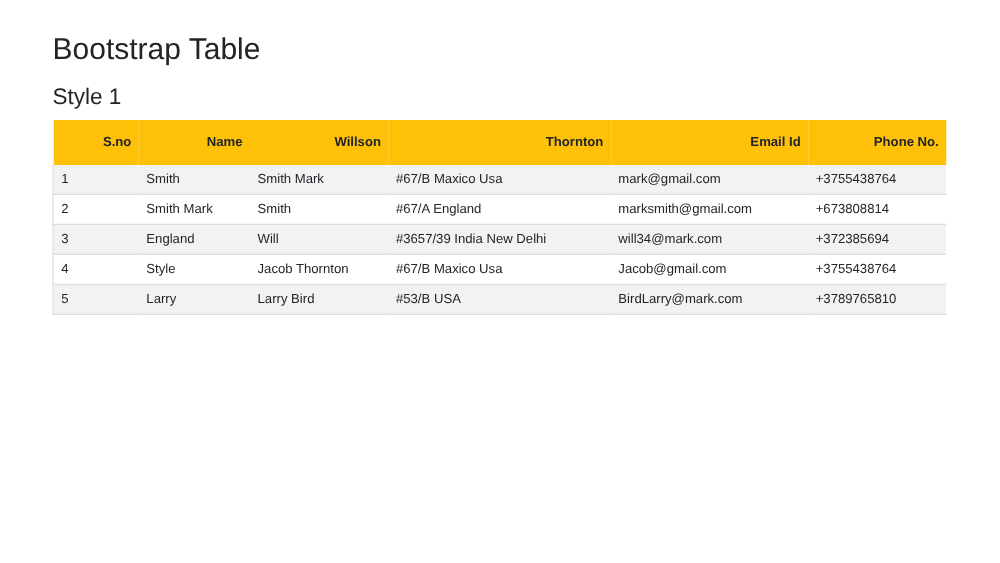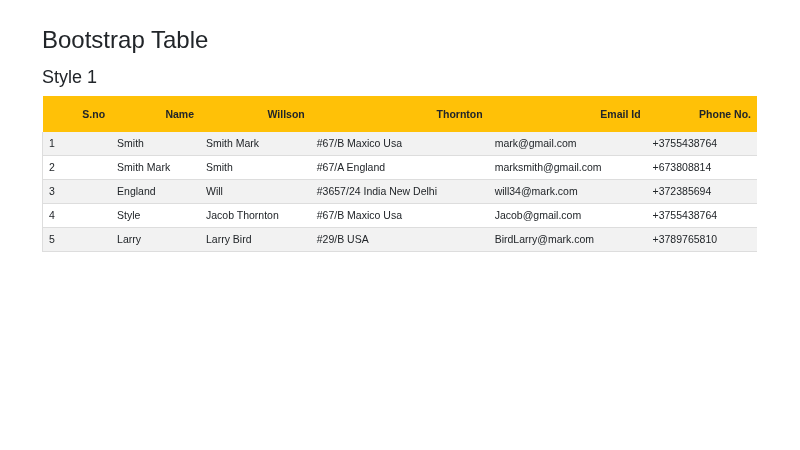--- a/index.html
+++ b/index.html
@@ -117,37 +117,37 @@
           <td>Smith Mark</td>
           <td>Smith</td>
           <td>#67/A England</td>
           <td>marksmith@gmail.com</td>
           <td>+673808814</td>
         </tr>
         <tr>
           <td>3</td>
           <td>England</td>
           <td>Will</td>
-          <td>#3657/24 India New Delhi</td>
+          <td>#3657/39 India New Delhi</td>
           <td>will34@mark.com</td>
           <td>+372385694</td>
         </tr>
         <tr>
           <td>4</td>
           <td>Style</td>
           <td>Jacob Thornton</td>
           <td>#67/B Maxico Usa</td>
           <td>Jacob@gmail.com</td>
           <td>+3755438764</td>
         </tr>
         <tr>
           <td>5</td>
           <td>Larry</td>
           <td>Larry Bird</td>
-          <td>#29/B USA</td>
+          <td>#53/B USA</td>
           <td>BirdLarry@mark.com</td>
           <td>+3789765810</td>
         </tr>
       </tbody>
     </table>
 
   </div>
 </div>
 
 </body></html>

